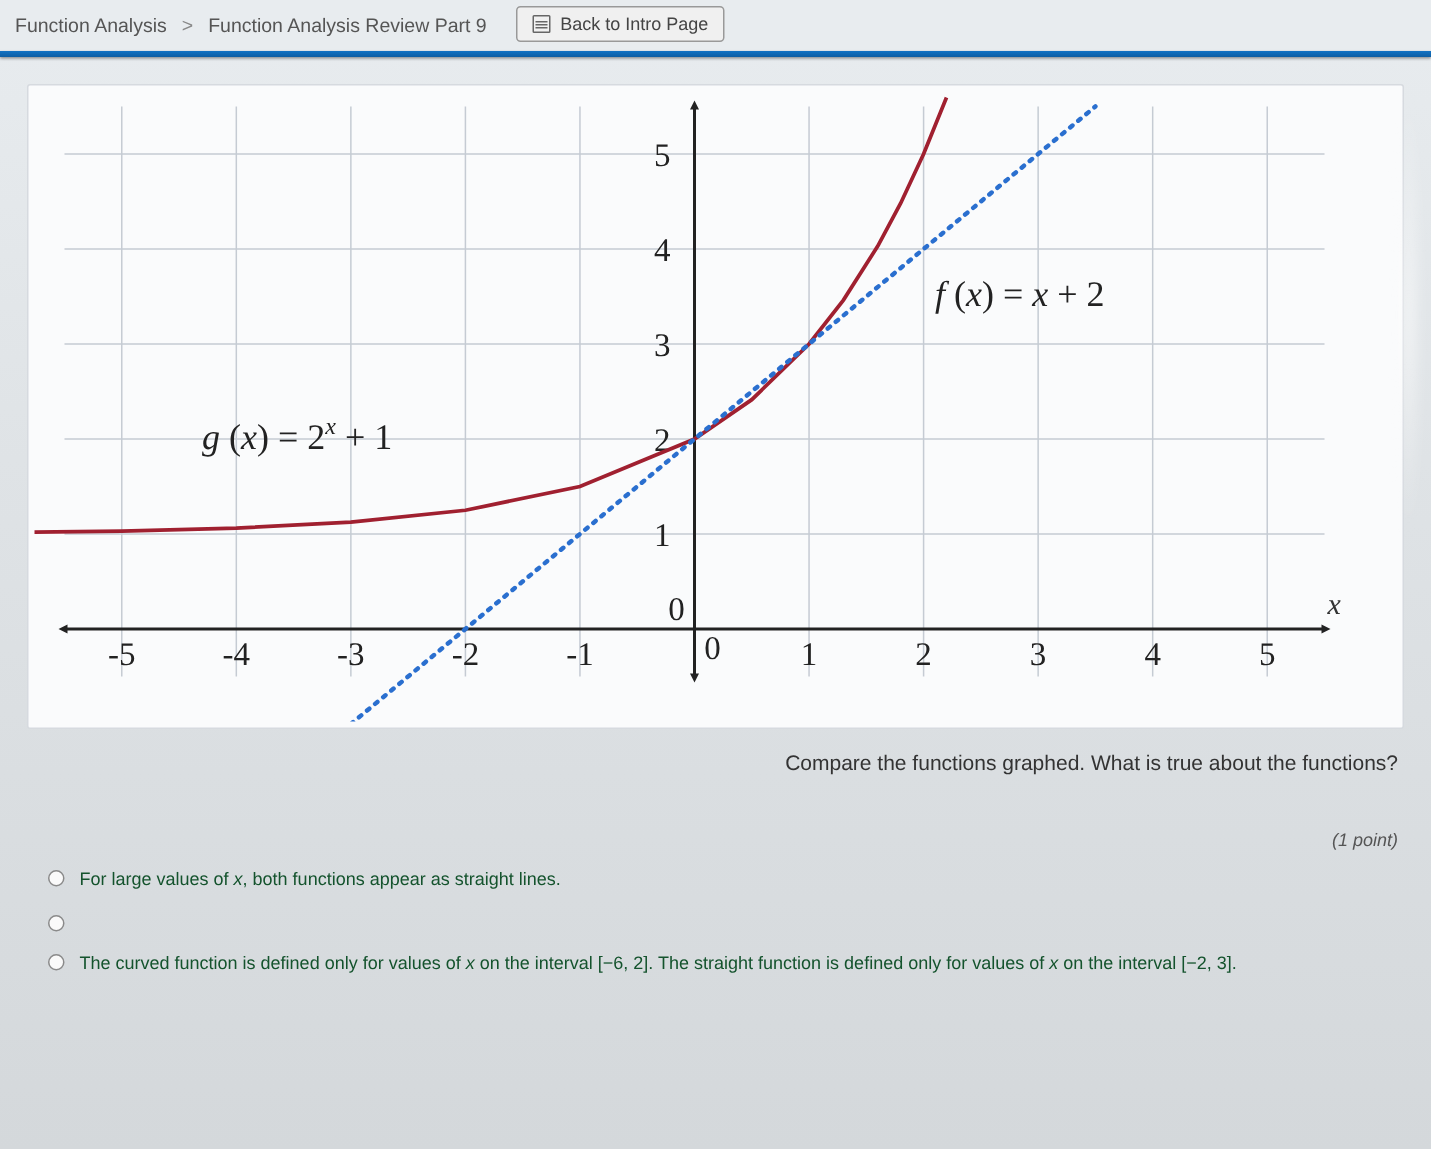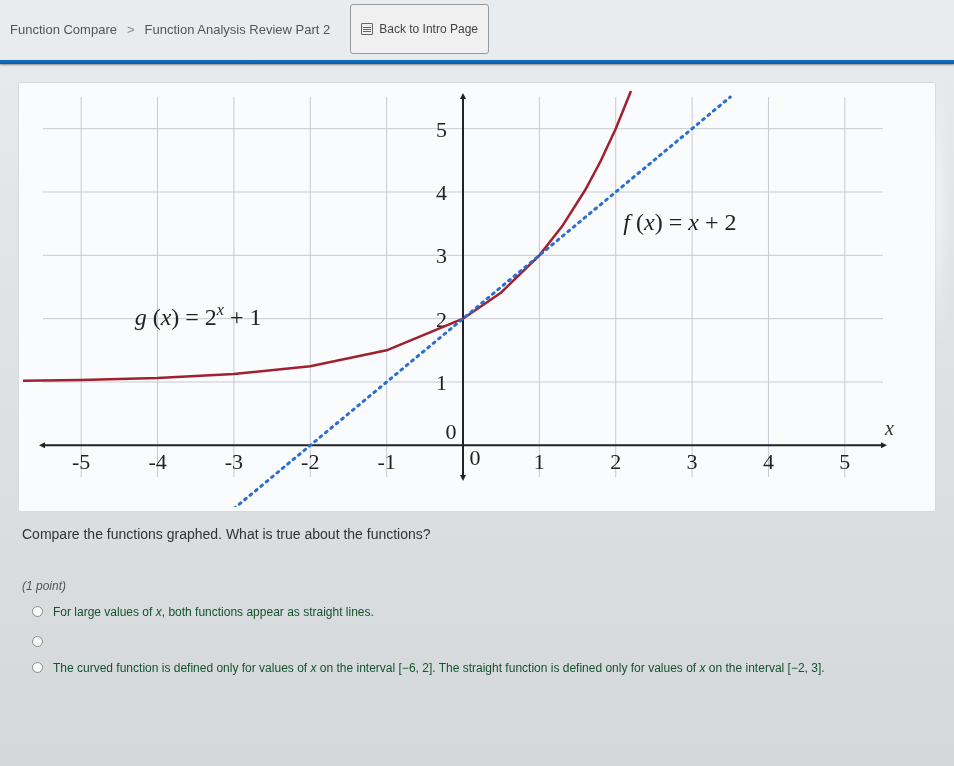--- a/index.html
+++ b/index.html
@@ -16,37 +16,37 @@
     align-items: center;
     padding: 4px 10px 6px 10px;
     gap: 10px;
     background: #e8ecef;
   }
   .crumb { font-size: 13px; color: #555; }
   .crumb-sep { font-size: 13px; color: #888; }
   .intro-btn {
     display: flex; align-items: center; gap: 6px;
     border: 1px solid #999; border-radius: 3px;
-    padding: 17px 10px; font-size: 12px; color: #444;
+    padding: 4px 10px; font-size: 12px; color: #444;
     background: #f0f0f0; margin-left: 10px; cursor: pointer;
   }
   .intro-btn .i { width:12px; height:12px; border:1px solid #666; border-radius:1px; position:relative; }
   .intro-btn .i::after { content:""; position:absolute; left:1px; right:1px; top:3px; height:1px; background:#666; box-shadow:0 2px 0 #666, 0 4px 0 #666; }
   .hr { height: 4px; background: linear-gradient(180deg,#1273c4,#0e5ea3); box-shadow: 0 1px 2px rgba(0,0,0,.4); }
 
   .graph-wrap {
     margin: 18px 18px 0 18px;
     background: #fafbfc;
     border: 1px solid #d6dadf;
     border-radius: 2px;
     padding: 4px;
   }
   svg.chart { display:block; background:#fafbfc; }
 
-  .question-area { padding: 14px 22px 0 22px; }
+  .question-area { padding: 14px 22px 0 22px; text-align: right; }
   .q-text { font-size: 14px; color: #333; margin-bottom: 8px; }
   .points { font-size: 12px; color: #555; font-style: italic; margin-bottom: 12px; margin-top: 37px; }
   .options { padding-left: 10px; }
   .opt {
     display: flex; align-items: flex-start; gap: 10px;
     font-size: 12px; color: #14532d; margin-bottom: 14px;
     line-height: 1.3;
   }
   .radio {
     width: 11px; height: 11px; border: 1px solid #8a8a8a;
@@ -60,23 +60,23 @@
     position:absolute; right:6px; top:60px; width:18px; height:300px;
     background: radial-gradient(ellipse at center, rgba(255,255,255,.6) 0%, rgba(255,255,255,0) 70%);
     filter: blur(4px);
     pointer-events:none;
   }
 </style>
 </head>
 <body>
 
 <div class="top-bar">
-  <span class="crumb">Function Compare</span>
+  <span class="crumb">Function Analysis</span>
   <span class="crumb-sep">&gt;</span>
-  <span class="crumb">Function Analysis Review Part 2</span>
+  <span class="crumb">Function Analysis Review Part 9</span>
   <div class="intro-btn">
     <span class="i"></span>
     <span>Back to Intro Page</span>
   </div>
 </div>
 <div class="hr"></div>
 
 <div class="graph-wrap">
   <svg class="chart" id="chart" width="880" height="420">
       <line x1="58.18181818181818" y1="390" x2="58.18181818181818" y2="10" stroke="#c5cbd3" stroke-width="1"></line>

